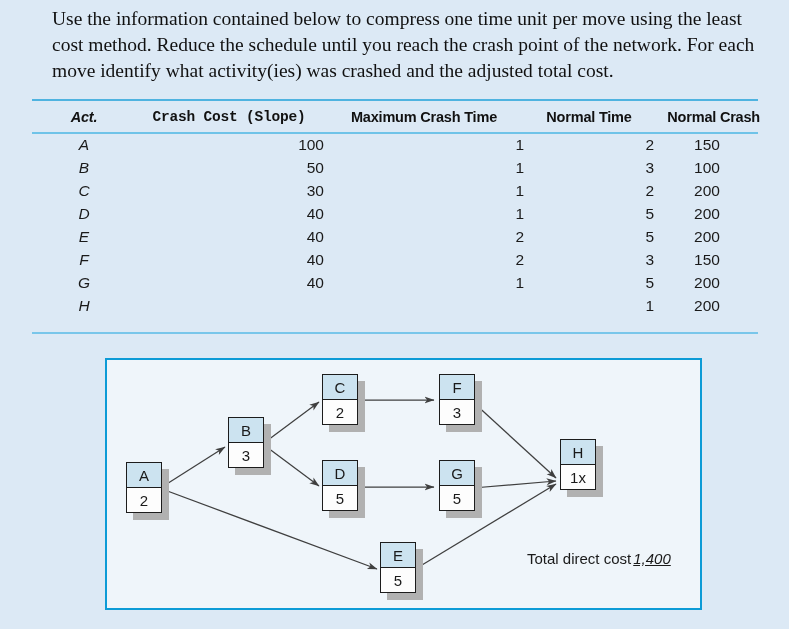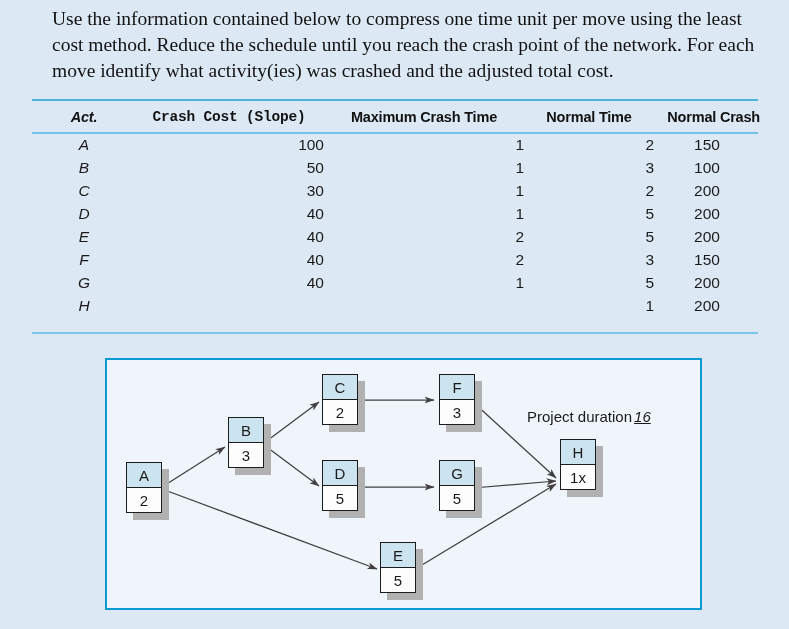--- a/index.html
+++ b/index.html
@@ -328,17 +328,17 @@
   </div>
 
   <div class="node" id="node-H" style="left:453px; top:79px;">
     <div class="shadow"></div>
     <div class="box">
       <div class="hd">H</div>
       <div class="bd">1x</div>
     </div>
   </div>
 
-  <div class="annot" style="left:420px; top:48px;">
-    <span>Project duration</span><span class="val">16</span>
-  </div>
-
+
+  <div class="annot" style="left:420px; top:190px;">
+    <span>Total direct cost</span><span class="val">1,400</span>
+  </div>
 </div>
 
 </body></html>

